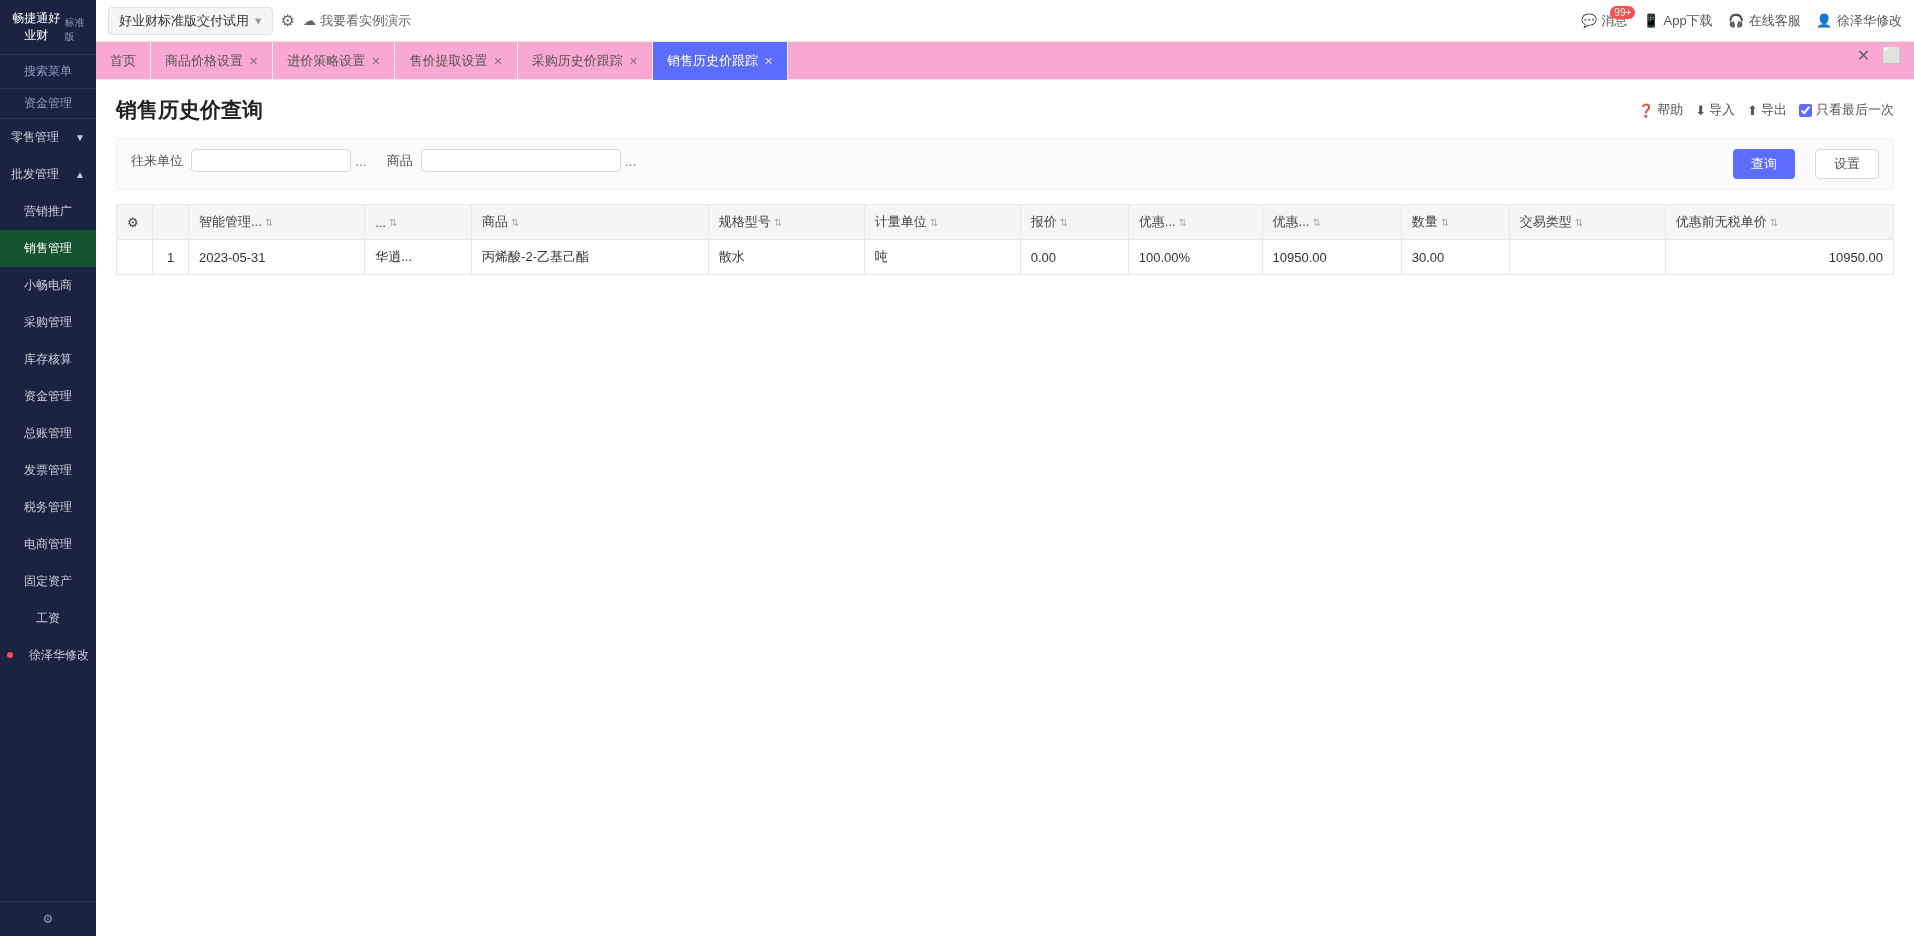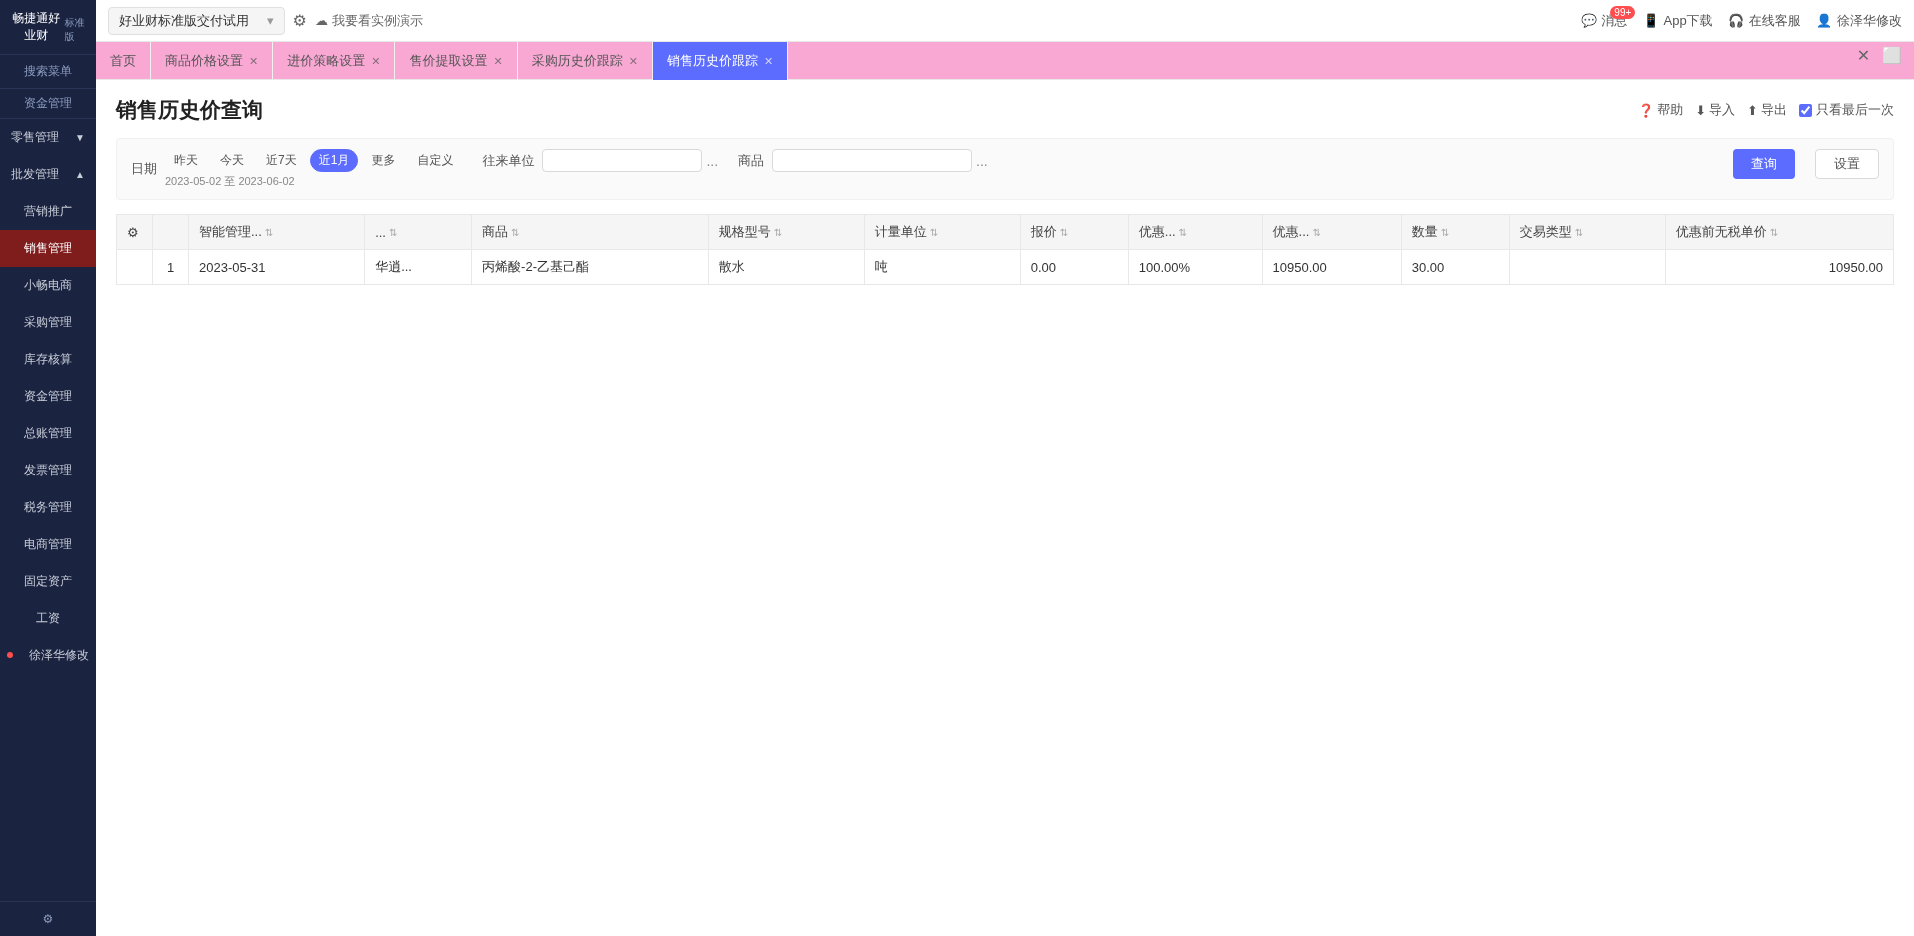--- a/index.html
+++ b/index.html
@@ -53,21 +53,21 @@
       padding: 10px 4px;
       text-align: center;
       color: #c8cdd8;
       font-size: 12px;
       cursor: pointer;
       display: flex;
       flex-direction: column;
       align-items: center;
       position: relative;
     }
-    .sidebar-item.active { background: #7f1d1d; color: #fff; }
+    .sidebar-item.active { background: #14532d; color: #fff; }
     .sidebar-item .arrow {
       font-size: 10px;
       margin-left: 2px;
     }
     .sidebar-item-row {
       display: flex;
       align-items: center;
       justify-content: center;
       gap: 14px;
     }
@@ -114,21 +114,21 @@
       gap: 8px;
       flex: 1;
     }
     .topbar-version {
       background: #f5f5f5;
       border: 1px solid #e0e0e0;
       border-radius: 4px;
       padding: 4px 10px;
       display: flex;
       align-items: center;
-      gap: 18px;
+      gap: 6px;
       cursor: pointer;
       color: #333;
       font-size: 13px;
     }
     .topbar-version .chevron { color: #999; }
     .topbar-settings-icon {
       color: #666;
       cursor: pointer;
       font-size: 16px;
     }
@@ -552,34 +552,20 @@
             <span>导出</span>
           </span>
           <label class="checkbox-label">
             <input type="checkbox" checked="" style="accent-color: rgb(91, 108, 254);">
             <span>只看最后一次</span>
           </label>
         </div>
       </div>
 
       <div class="filter-row">
-        <div class="filter-group">
-          <span class="filter-label">日期</span>
-          <div style="display:flex;flex-direction:column;">
-            <div class="filter-date-btns">
-              <span class="date-btn">昨天</span>
-              <span class="date-btn">今天</span>
-              <span class="date-btn">近7天</span>
-              <span class="date-btn active">近1月</span>
-              <span class="date-btn">更多</span>
-              <span class="date-btn">自定义</span>
-            </div>
-            <span class="date-range-text">2023-05-02 至 2023-06-02</span>
-          </div>
-        </div>
 
         <div class="filter-group">
           <span class="filter-label">往来单位</span>
           <div class="filter-input-wrap">
             <input class="filter-input" type="text" style="">
             <span class="filter-dots">...</span>
           </div>
         </div>
 
         <div class="filter-group">

